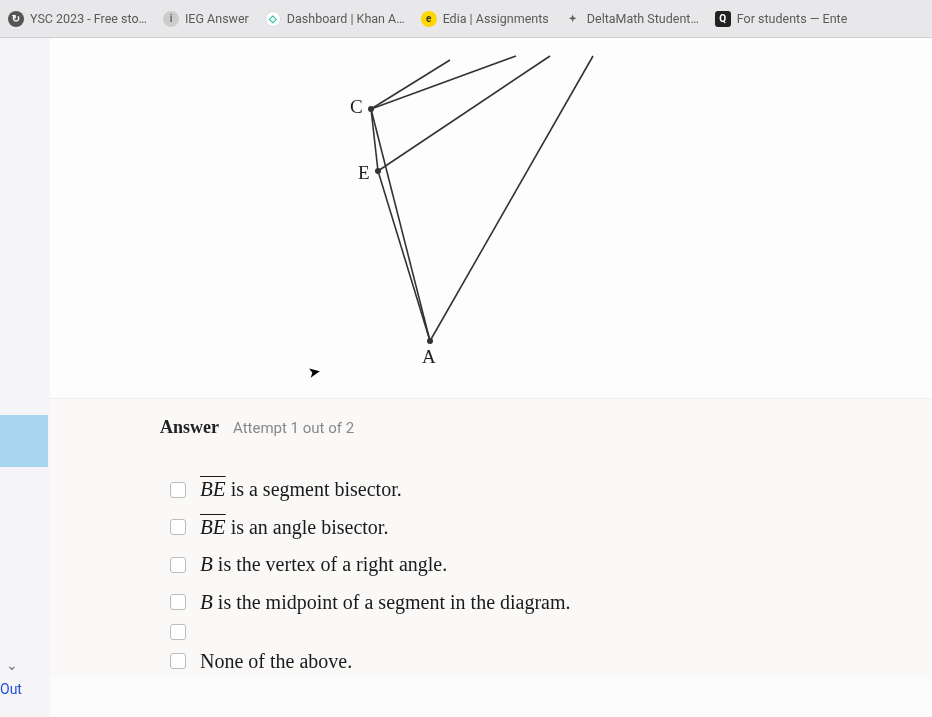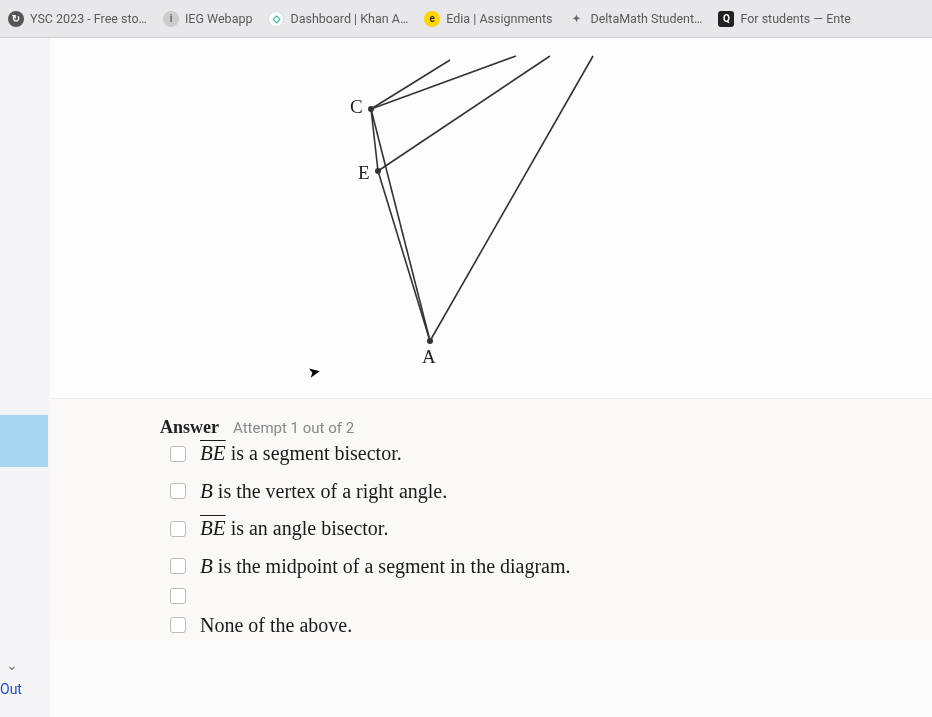--- a/index.html
+++ b/index.html
@@ -107,20 +107,21 @@
       font-size: 19px;
       color: #222;
     }
 
     .answer-section {
       padding: 18px 0 0 110px;
       background: #faf9f8;
       border-top: 1px solid #eee;
     }
     .answer-heading {
+      margin-bottom: 36px;
     }
     .answer-word {
       font-weight: 600;
       font-size: 18px;
       color: #222;
       font-family: Georgia, "Times New Roman", serif;
     }
     .attempt {
       font-size: 15px;
       color: #888;
@@ -171,21 +172,21 @@
 </head>
 <body>
 
 <div class="bookmarks-bar">
   <div class="bookmark">
     <span class="favicon favicon-ysc">↻</span>
     <span>YSC 2023 - Free sto…</span>
   </div>
   <div class="bookmark">
     <span class="favicon favicon-ieg">i</span>
-    <span>IEG Webapp</span>
+    <span>IEG Answer</span>
   </div>
   <div class="bookmark">
     <span class="favicon favicon-khan">◇</span>
     <span>Dashboard | Khan A…</span>
   </div>
   <div class="bookmark">
     <span class="favicon favicon-edia">e</span>
     <span>Edia | Assignments</span>
   </div>
   <div class="bookmark">
@@ -232,25 +233,25 @@
         <span class="attempt">Attempt 1 out of 2</span>
       </div>
 
       <div class="options">
         <div class="option-row">
           <div class="checkbox"></div>
           <span><span class="mathit overline">BE</span><span> is a segment bisector.</span></span>
         </div>
         <div class="option-row">
           <div class="checkbox"></div>
+          <span><span class="mathit overline">BE</span><span> is an angle bisector.</span></span>
+        </div>
+        <div class="option-row">
+          <div class="checkbox"></div>
           <span><span class="mathit">B</span><span> is the vertex of a right angle.</span></span>
-        </div>
-        <div class="option-row">
-          <div class="checkbox"></div>
-          <span><span class="mathit overline">BE</span><span> is an angle bisector.</span></span>
         </div>
         <div class="option-row">
           <div class="checkbox"></div>
           <span><span class="mathit">B</span><span> is the midpoint of a segment in the diagram.</span></span>
         </div>
         <div class="option-row">
           <div class="checkbox"></div>
         </div>
         <div class="option-row">
           <div class="checkbox"></div>

